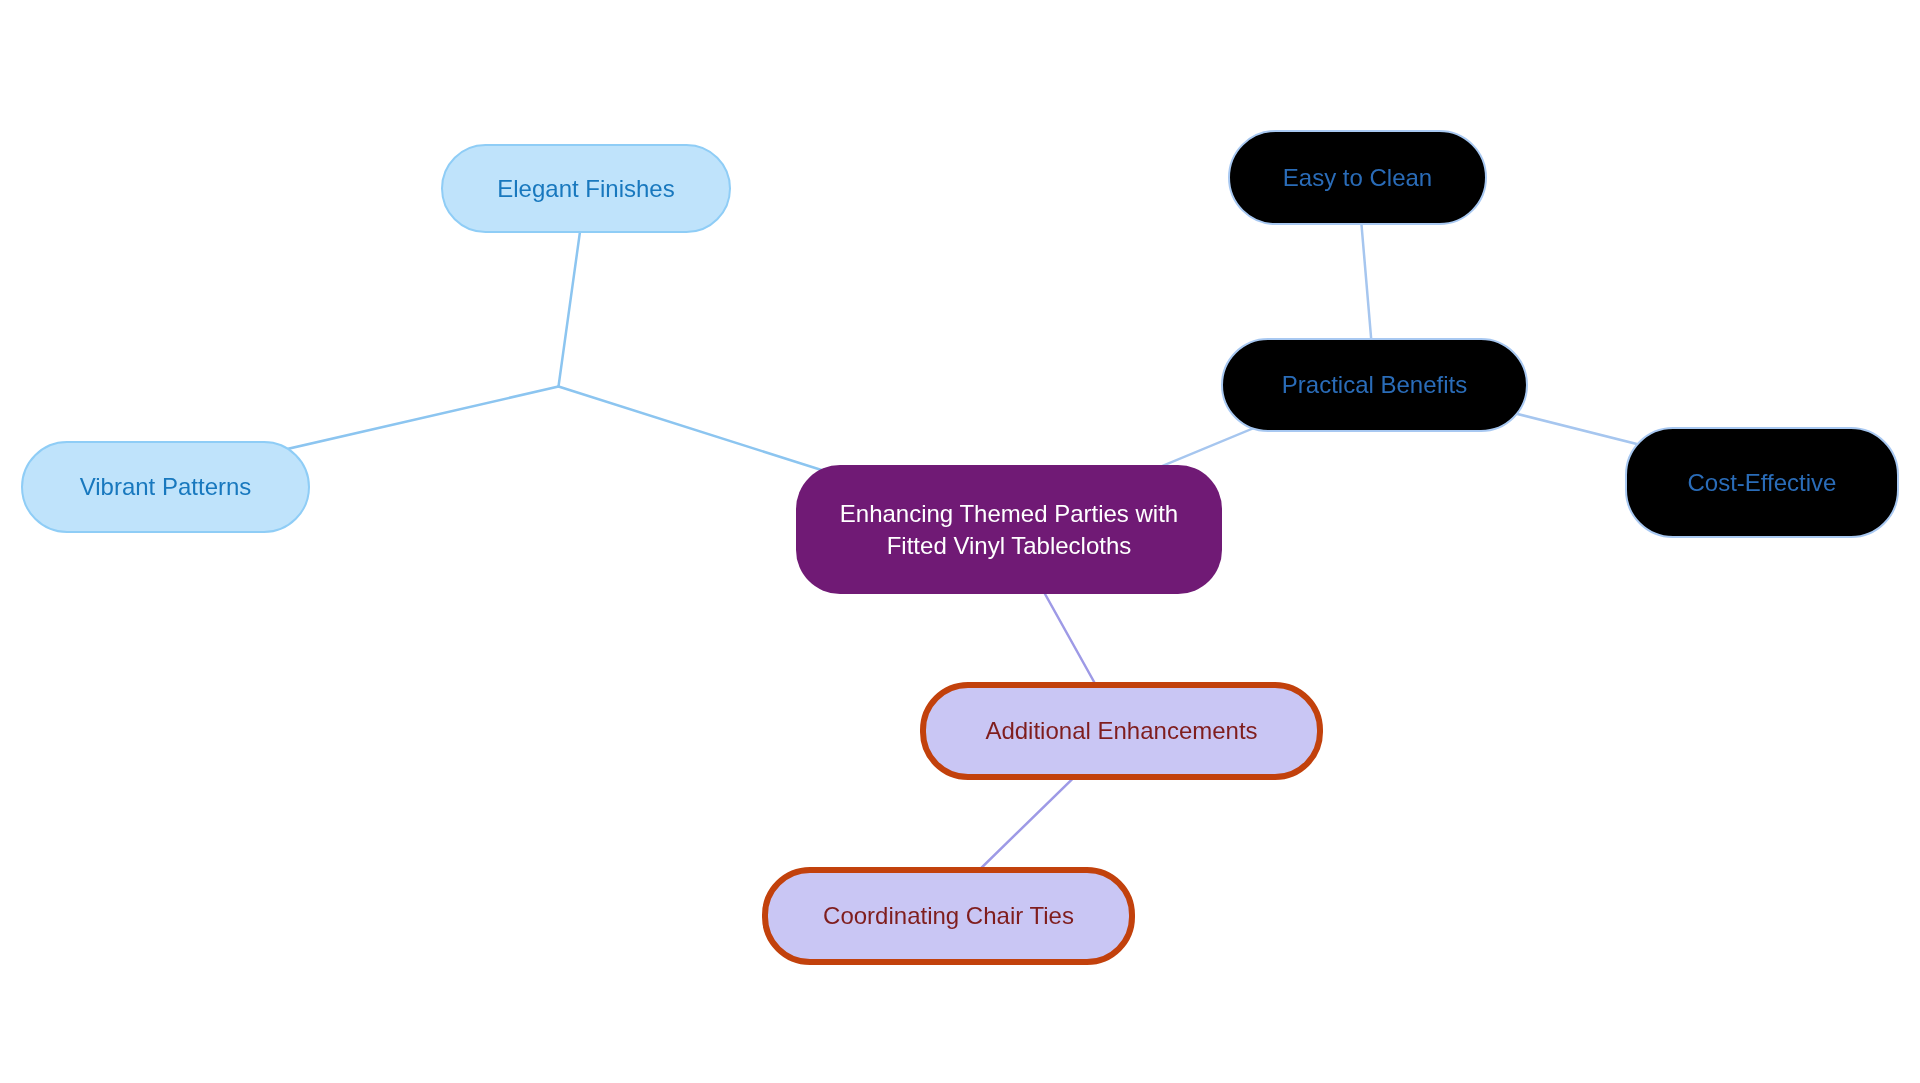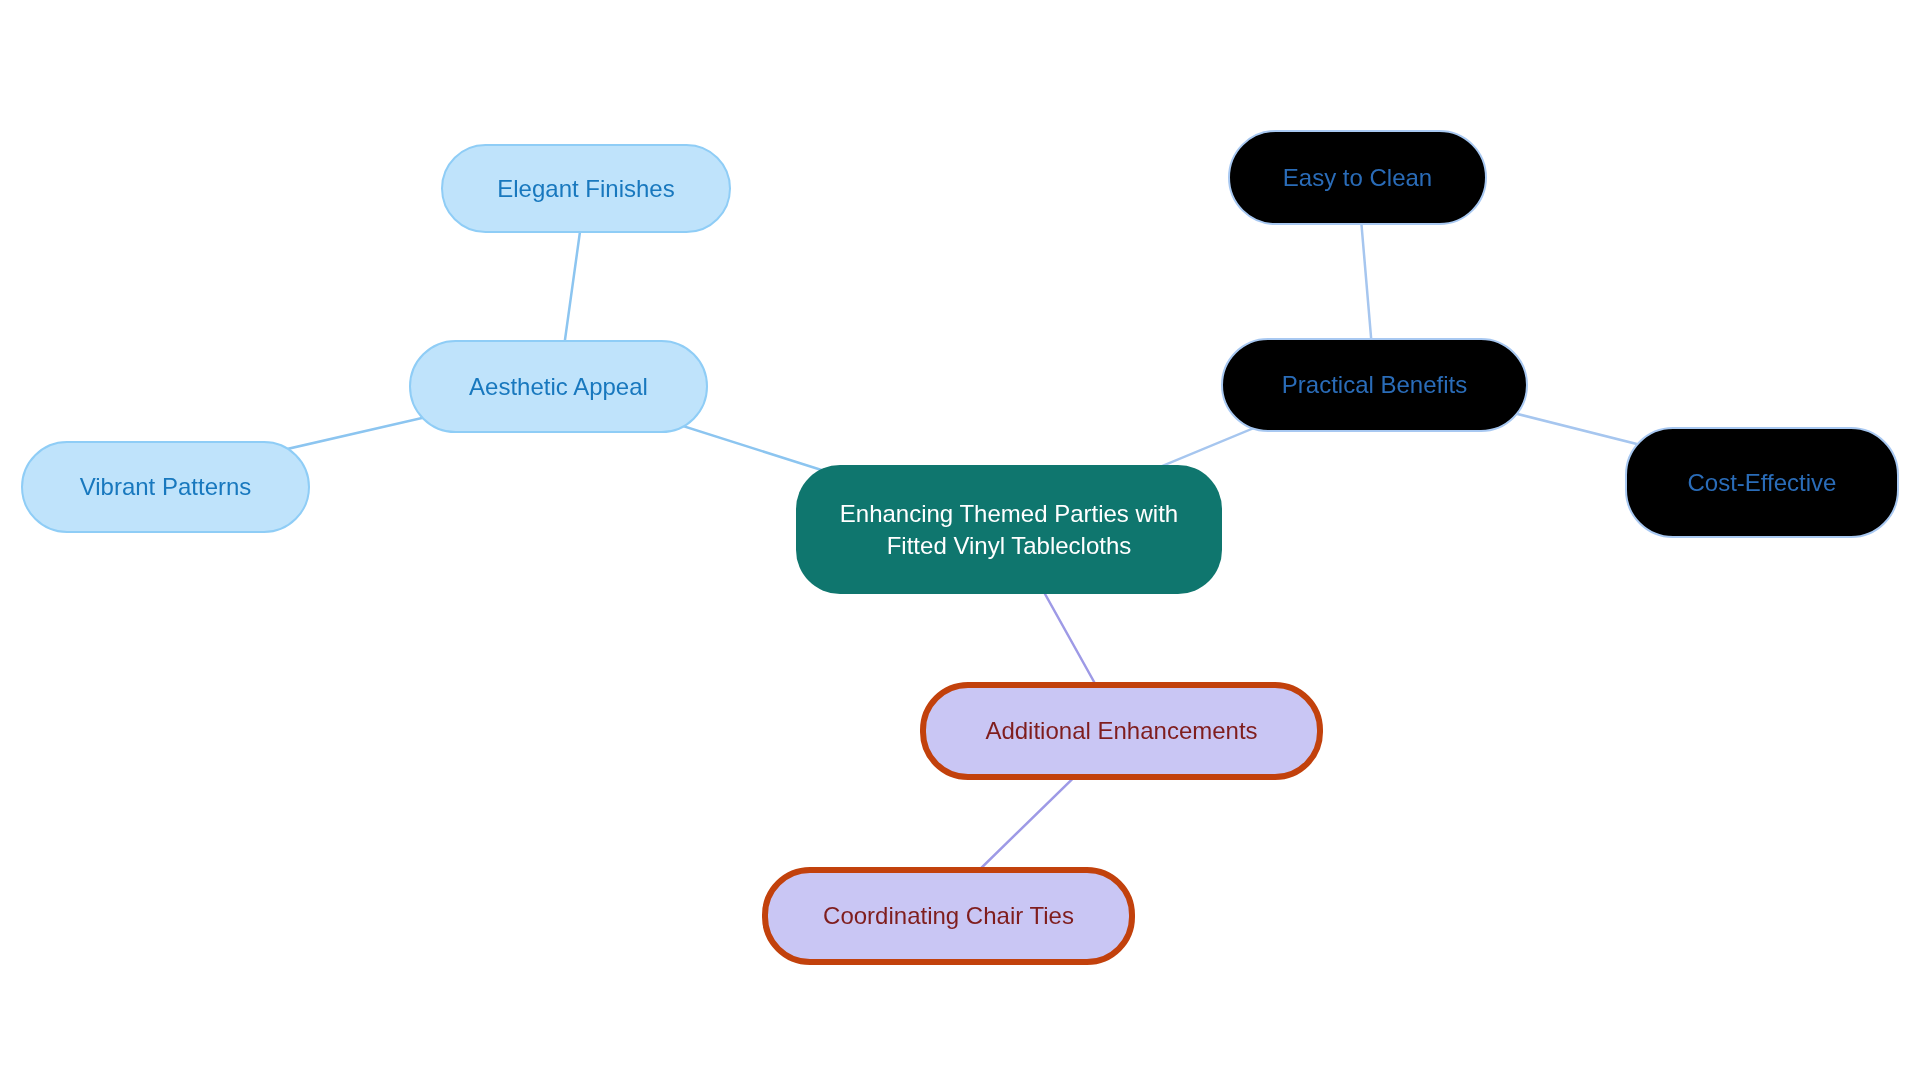--- a/index.html
+++ b/index.html
@@ -29,21 +29,21 @@
     text-align: center;
     box-sizing: border-box;
     border-radius: 48px;
     font-size: 24px;
     line-height: 1.3;
     padding: 0 24px;
     cursor: default;
   }
   .node-center {
     left: 796px; top: 465px; width: 426px; height: 129px;
-    background: #0f766e;
+    background: #701a75;
     color: #ffffff;
     border-radius: 44px;
     padding: 0 38px;
   }
   
   .family-aesthetic {
     background: #bfe3fb;
     border: 2px solid #8fcdf6;
     color: #1878be;
   }
@@ -79,21 +79,20 @@
     <line x1="558.5" y1="386.5" x2="165.5" y2="477" stroke="#8cc5f0" stroke-width="2.5" stroke-linecap="round"></line>
     <line x1="1009" y1="529.5" x2="1374.5" y2="378" stroke="#a6c6ef" stroke-width="2.5" stroke-linecap="round"></line>
     <line x1="1374.5" y1="378" x2="1357.5" y2="177.5" stroke="#a6c6ef" stroke-width="2.5" stroke-linecap="round"></line>
     <line x1="1374.5" y1="378" x2="1762" y2="475.5" stroke="#a6c6ef" stroke-width="2.5" stroke-linecap="round"></line>
     <line x1="1009" y1="529.5" x2="1121.5" y2="731" stroke="#9e9ae6" stroke-width="2.5" stroke-linecap="round"></line>
     <line x1="1121.5" y1="731" x2="948.5" y2="900" stroke="#9e9ae6" stroke-width="2.5" stroke-linecap="round"></line>
   </svg>
 
   <div class="node node-center">Enhancing Themed Parties with Fitted Vinyl Tablecloths</div>
 
-  <div class="node family-aesthetic node-aesthetic">Aesthetic Appeal</div>
 
   <div class="node family-aesthetic node-elegant">Elegant Finishes</div>
 
   <div class="node family-aesthetic node-vibrant">Vibrant Patterns</div>
 
   <div class="node family-practical node-practical">Practical Benefits</div>
 
   <div class="node family-practical node-easy">Easy to Clean</div>
 
   <div class="node family-practical node-cost">Cost-Effective</div>

